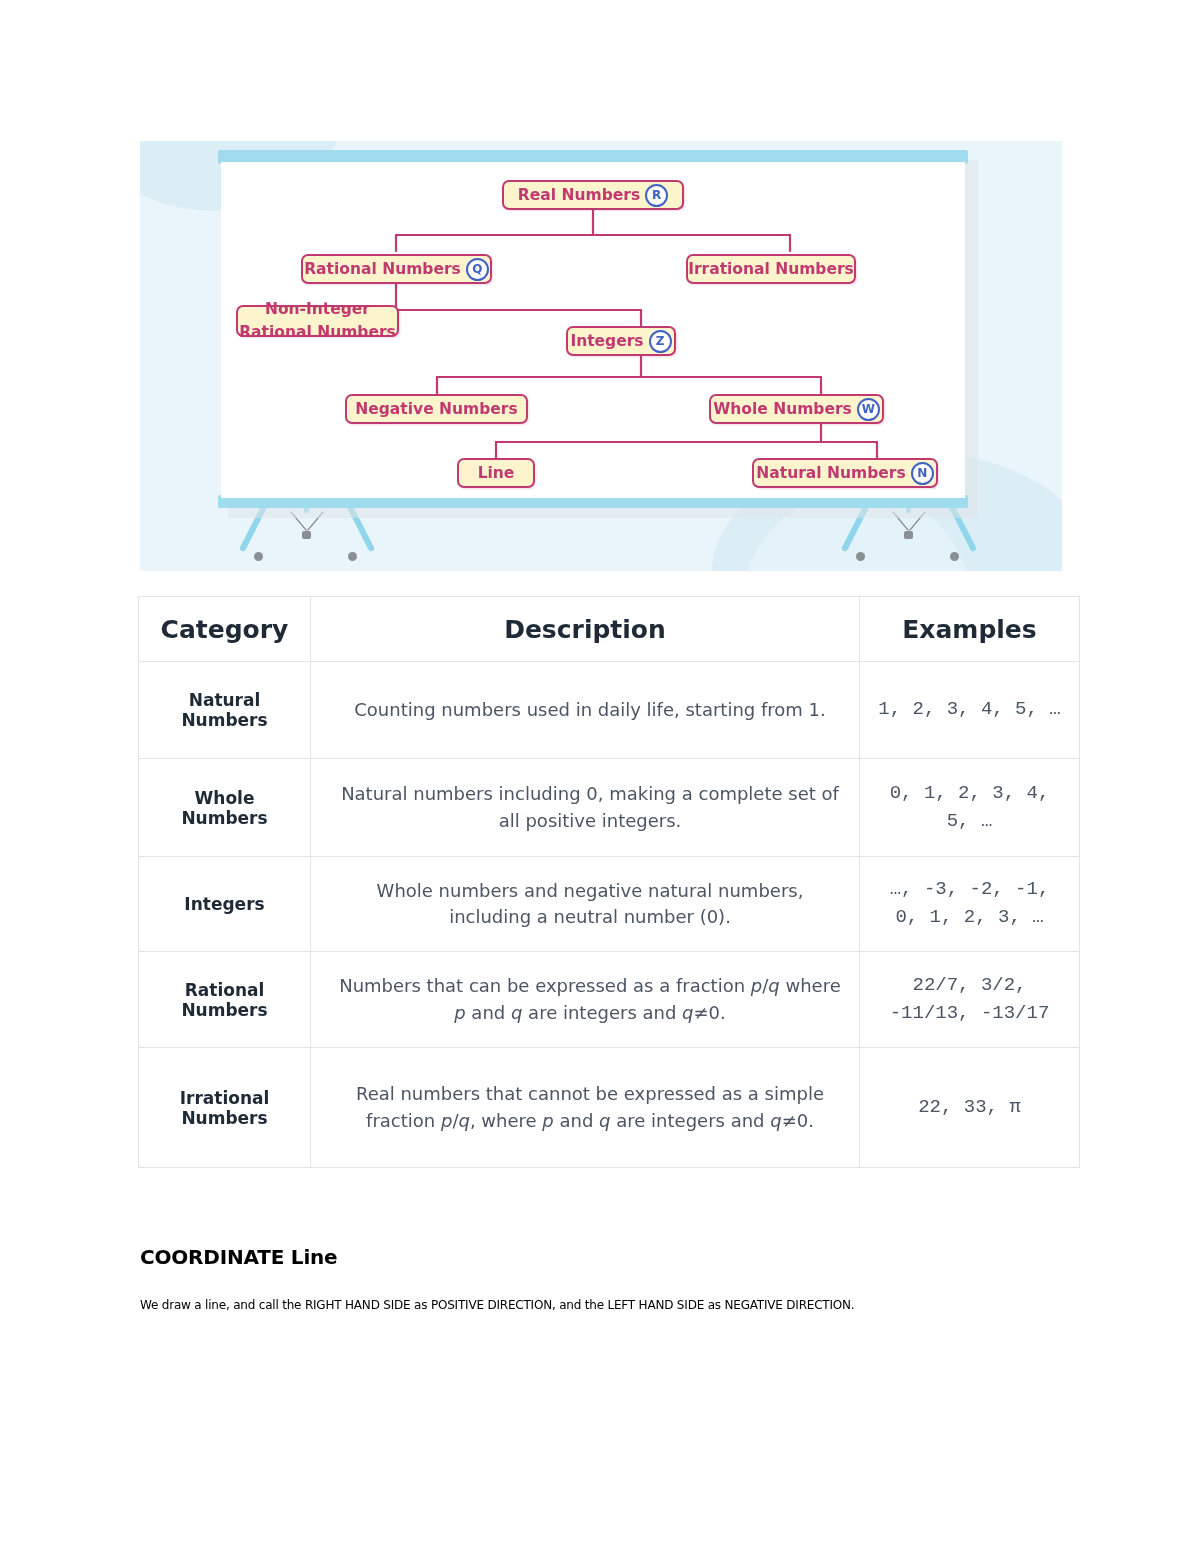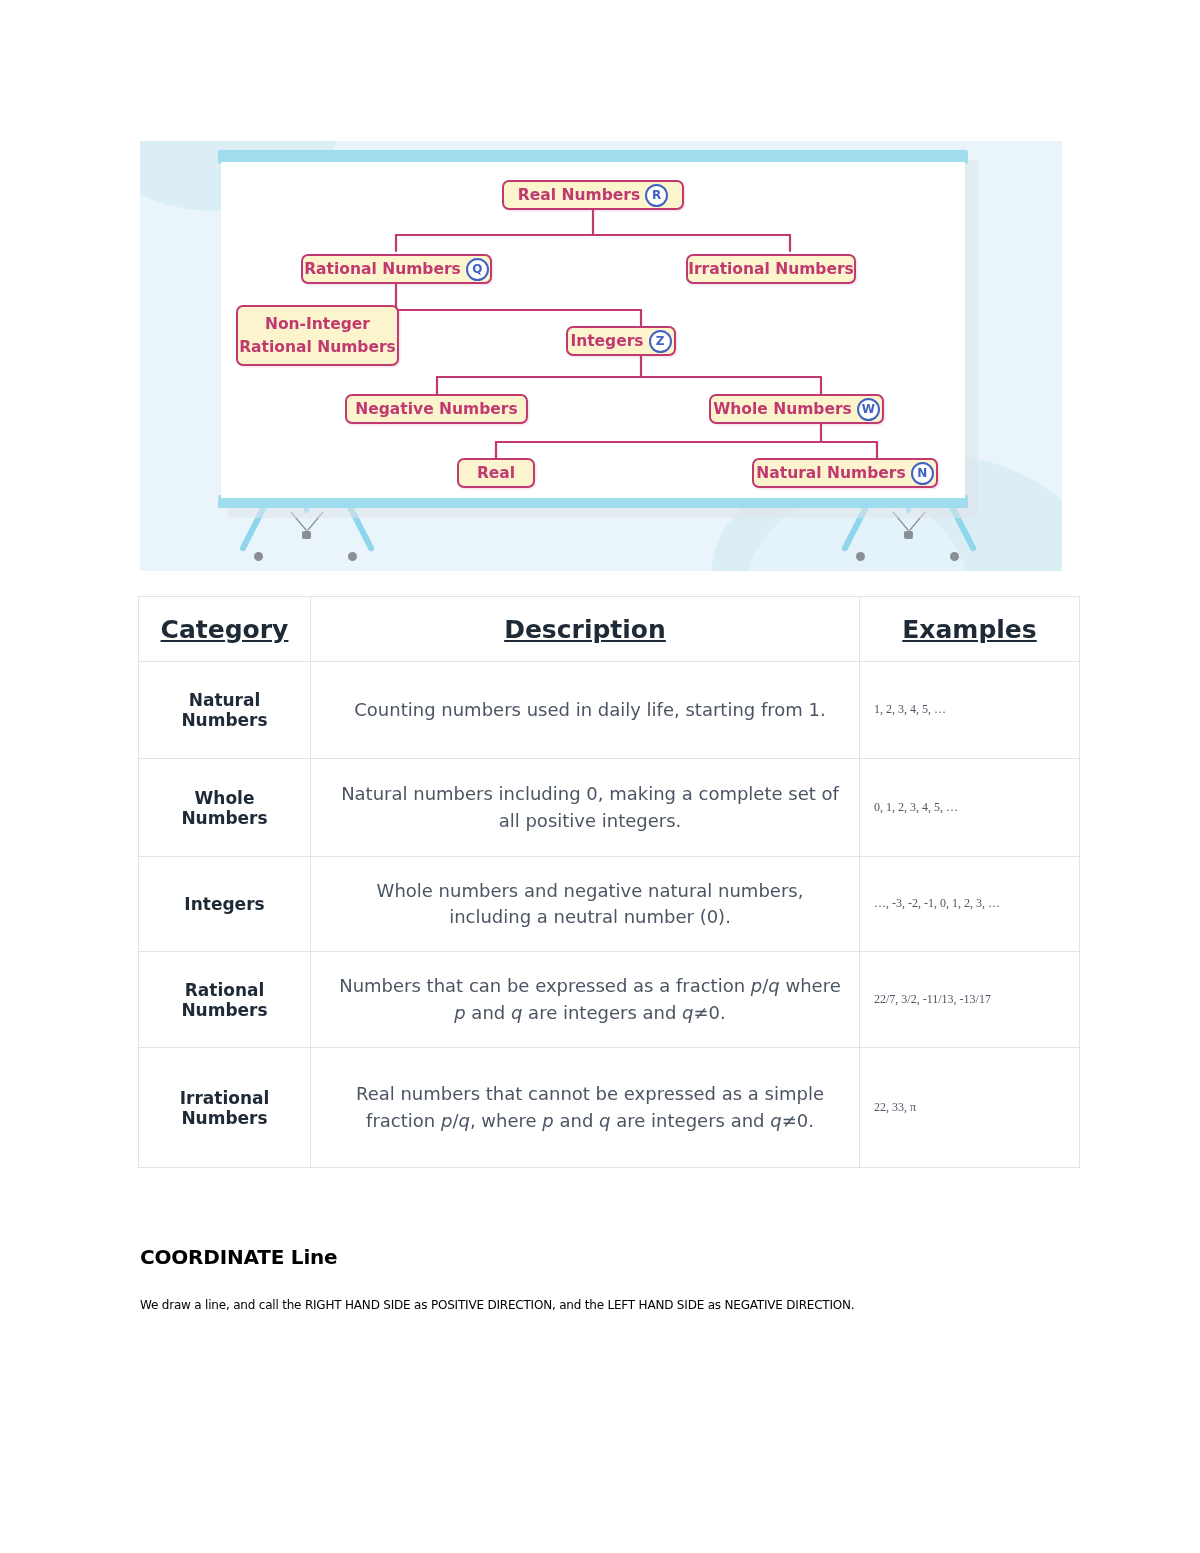--- a/index.html
+++ b/index.html
@@ -202,41 +202,41 @@
     box-sizing: border-box;
   }
   #info-table th {
     font-family: "DejaVu Sans", sans-serif;
     font-weight: bold;
     font-size: 25px;
     color: #1f2a37;
     text-align: center;
     height: 65px;
     padding: 8px 14px;
-    text-decoration: underline;
   }
   #info-table td.cat {
     font-family: "DejaVu Sans", sans-serif;
     font-weight: bold;
     font-size: 17px;
     color: #1f2a37;
     text-align: center;
   }
   #info-table td.desc {
     font-family: "DejaVu Sans", sans-serif;
     font-size: 18px;
     color: #4b5563;
     text-align: center;
     line-height: 1.45;
     padding-left: 24px;
   }
   #info-table td.ex {
-    font-family: Liberation Serif, serif;
-    font-size: 12px;
+    font-family: Liberation Mono, monospace;
+    font-size: 19px;
     color: #4b5563;
+    text-align: center;
     line-height: 1.45;
   }
   #info-table td.desc em { font-style: italic; }
   .col-a { width: 172px; }
   .col-b { width: 549px; }
   .col-c { width: 220px; }
   .row-h1 { height: 97px; }
   .row-h2 { height: 98px; }
   .row-h3 { height: 95px; }
   .row-h4 { height: 96px; }
@@ -340,41 +340,41 @@
 
         <div class="tnode" style="left:80px; top:92px; width:191px; height:30px;">
           <span>Rational Numbers</span>
           <span class="badge">Q</span>
         </div>
 
         <div class="tnode" style="left:465px; top:92px; width:170px; height:30px;">
           <span>Irrational Numbers</span>
         </div>
 
-        <div class="tnode two-line" style="left:15px; top:143px; width:163px; height:61px; flex-direction:column; gap:4px;">
+        <div class="tnode two-line" style="left:15px; top:143px; width:163px; height:32px; flex-direction:column; gap:4px;">
           <span>Non-Integer</span>
           <span>Rational Numbers</span>
         </div>
 
         <div class="tnode" style="left:345px; top:164px; width:110px; height:30px;">
           <span>Integers</span>
           <span class="badge">Z</span>
         </div>
 
         <div class="tnode" style="left:124px; top:232px; width:183px; height:30px;">
           <span>Negative Numbers</span>
         </div>
 
         <div class="tnode" style="left:488px; top:232px; width:175px; height:30px;">
           <span>Whole Numbers</span>
           <span class="badge">W</span>
         </div>
 
         <div class="tnode" style="left:236px; top:296px; width:78px; height:30px;">
-          <span>Real</span>
+          <span>Line</span>
         </div>
 
         <div class="tnode" style="left:531px; top:296px; width:186px; height:30px;">
           <span>Natural Numbers</span>
           <span class="badge">N</span>
         </div>
 
       </div>
     </div>
   </div>

